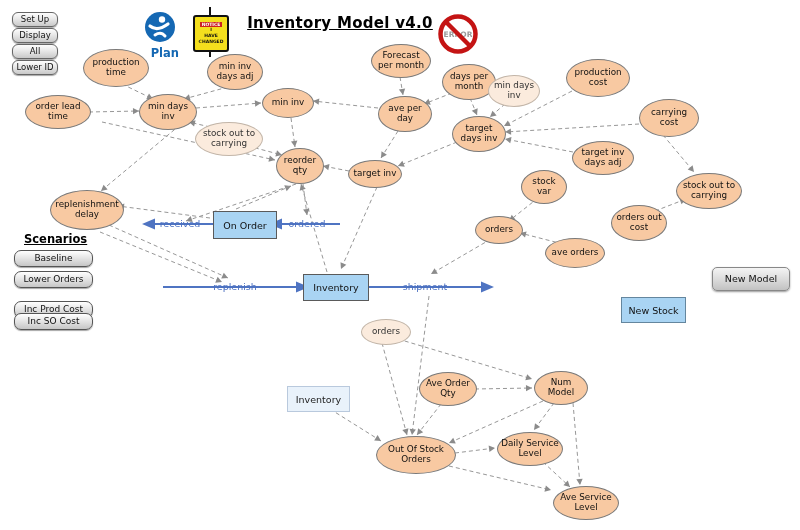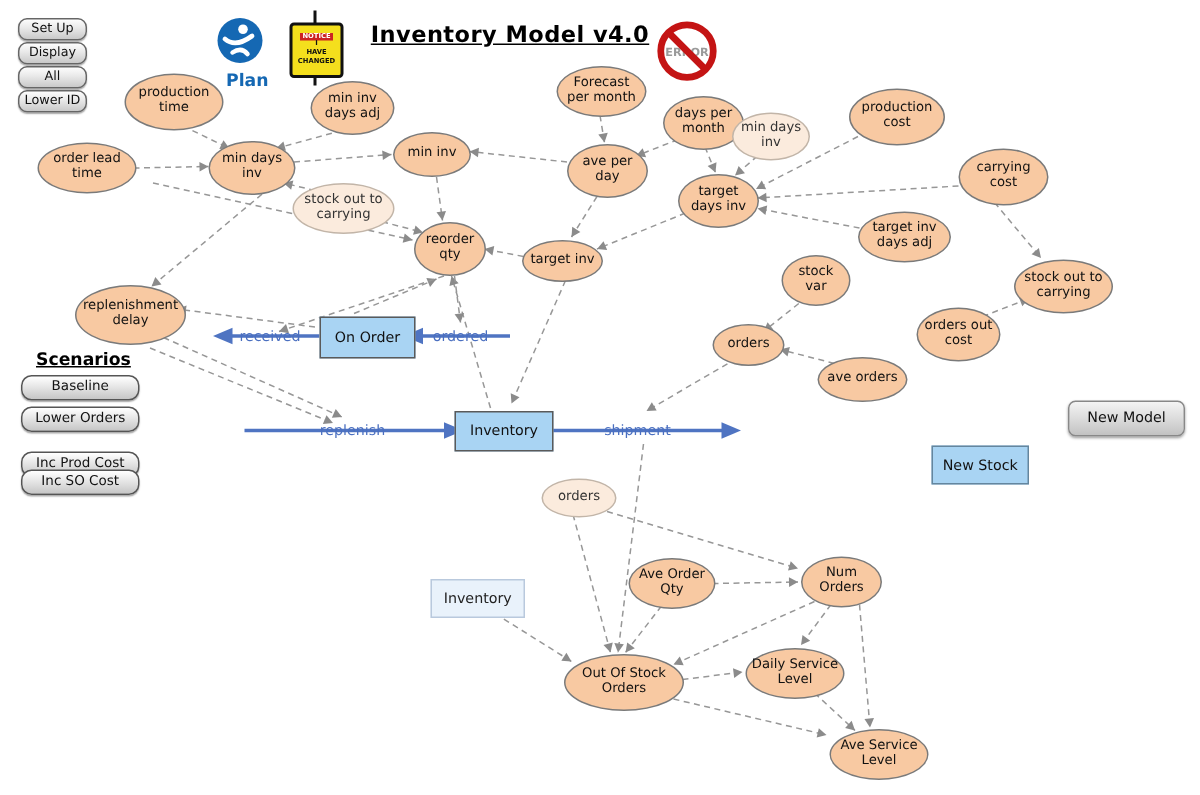--- a/index.html
+++ b/index.html
@@ -213,21 +213,21 @@
       <div class="converter" style="left: 521px; top: 170px; width: 44px; height: 32px;">stock
 var</div>
       <div class="converter" style="left: 611px; top: 205px; width: 54px; height: 34px;">orders out
 cost</div>
       <div class="converter" style="left: 475px; top: 216px; width: 46px; height: 26px;">orders</div>
       <div class="converter" style="left: 545px; top: 238px; width: 58px; height: 28px;">ave orders</div>
       <div class="converter ghost" style="left: 361px; top: 319px; width: 48px; height: 24px;">orders</div>
       <div class="converter" style="left: 419px; top: 372px; width: 56px; height: 32px;">Ave Order
 Qty</div>
       <div class="converter" style="left: 534px; top: 371px; width: 52px; height: 32px;">Num
-Orders</div>
+Model</div>
       <div class="converter" style="left: 376px; top: 436px; width: 78px; height: 36px;">Out Of Stock
 Orders</div>
       <div class="converter" style="left: 497px; top: 432px; width: 64px; height: 32px;">Daily Service
 Level</div>
       <div class="converter" style="left: 553px; top: 486px; width: 64px; height: 32px;">Ave Service
 Level</div>
       <div class="stock" style="left: 213px; top: 211px; width: 62px; height: 26px;">On Order</div>
       <div class="stock" style="left: 303px; top: 274px; width: 64px; height: 25px;">Inventory</div>
       <div class="stock newstock" style="left: 621px; top: 297px; width: 63px; height: 24px;">New Stock</div>
       <div class="stock ghost" style="left: 287px; top: 386px; width: 61px; height: 24px;">Inventory</div>

